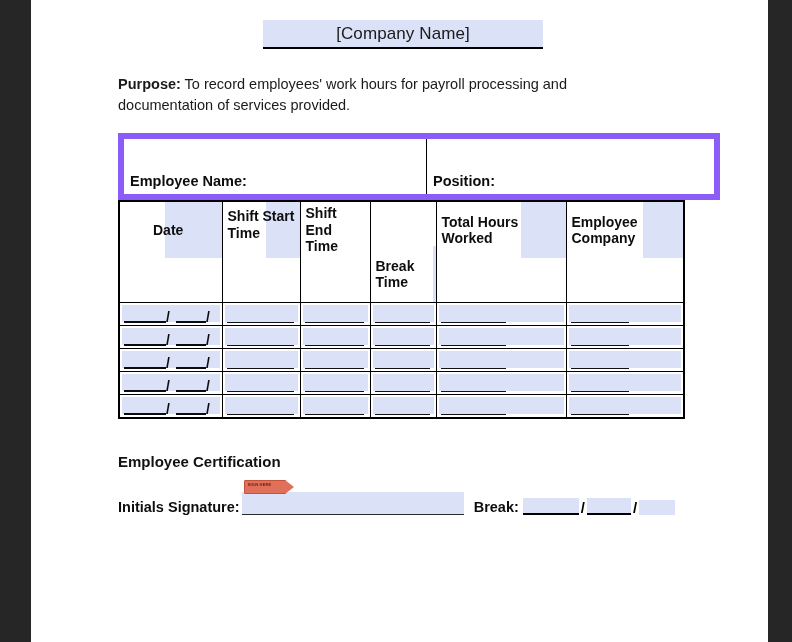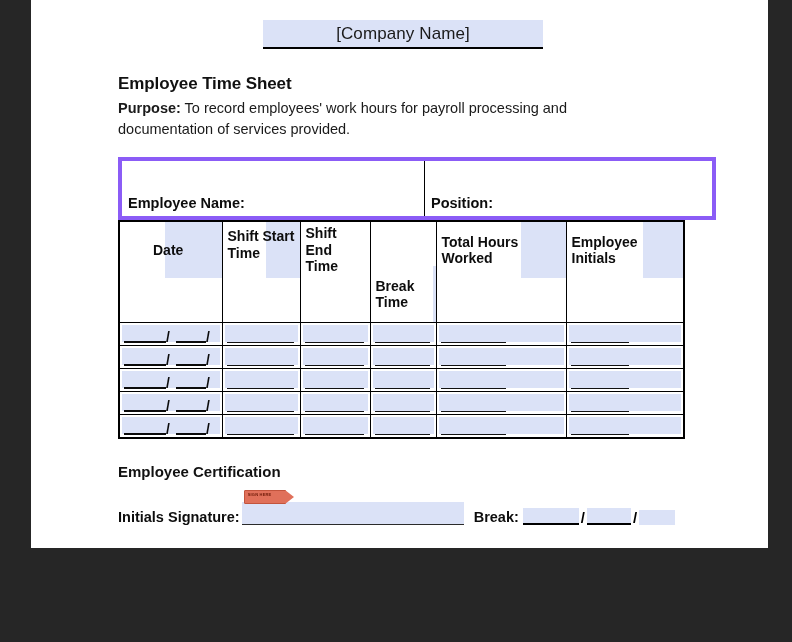--- a/index.html
+++ b/index.html
@@ -17,21 +17,21 @@
     position: relative;
     width: 792px;
     height: 642px;
     background: #262626;
   }
   .page {
     position: absolute;
     left: 31px;
     top: 0;
     width: 737px;
-    height: 548px;
+    height: 642px;
     background: #ffffff;
     overflow: hidden;
   }
   .page-inner {
     position: absolute;
     left: 87px;
     top: 0;
     width: 570px;
   }
 
@@ -71,21 +71,21 @@
     margin: 0;
     max-width: 500px;
   }
   .purpose b { font-weight: bold; }
 
   
   .info-table {
     margin-top: 17px;
     border-collapse: collapse;
     width: 565px;
-    border: 4px solid #8b5cf6;
+    border: 6px solid #8b5cf6;
     table-layout: fixed;
     padding-left: 12px;
   }
   .info-table td {
     border: 1.5px solid #000000;
     vertical-align: bottom;
     padding: 6px 6px 5px 6px;
     font-size: 14.5px;
     font-weight: bold;
     color: #0d0d0d;
@@ -203,21 +203,21 @@
     bottom: 1px;
     font-size: 14px;
     font-weight: bold;
     line-height: 1;
     color: #0b0b0b;
     z-index: 3;
   }
 
   
   .cert {
-    margin-top: 24px;
+    margin-top: 34px;
   }
   .cert-title {
     font-size: 15px;
     font-weight: bold;
     color: #111111;
     margin: 0 0 1px 0;
   }
   .cert-text {
     font-size: 14.5px;
     color: #1a1a1a;
@@ -312,21 +312,20 @@
 
 <div class="viewer-shell">
   <div class="page">
     <div class="page-inner">
 
       <div class="company-wrap">
         <div class="company-box">[Company Name]</div>
       </div>
 
       <div class="intro">
-        <h1 class="doc-title">Employee Time Sheet</h1>
         <p class="purpose"><b>Purpose:</b><span> To record employees' work hours for payroll processing and documentation of services provided.</span></p>
       </div>
 
       <table class="info-table">
         <tbody>
           <tr>
             <td style="width:290px;">
               <div class="cell-stack">
                 <span class="lbl">Employee Name:</span>
                 <span class="fill-block" style="width:205px;"></span>
@@ -379,21 +378,21 @@
             </th>
             <th>
               <div class="th-inner" style="display:flex;align-items:center;">
                 <span class="hl-strip" style="left:84px;right:0;"></span>
                 <span class="th-text">Total Hours Worked</span>
               </div>
             </th>
             <th>
               <div class="th-inner" style="display:flex;align-items:center;">
                 <span class="hl-strip" style="left:76px;right:0;"></span>
-                <span class="th-text">Employee Initials</span>
+                <span class="th-text">Employee Company</span>
               </div>
             </th>
           </tr>
         </thead>
         <tbody>
             <tr>
               <td>
                 <div class="date-cell-inner">
                   <span class="row-fill"></span>
                   <span class="date-seg" style="left:4px;width:42px;"></span>

